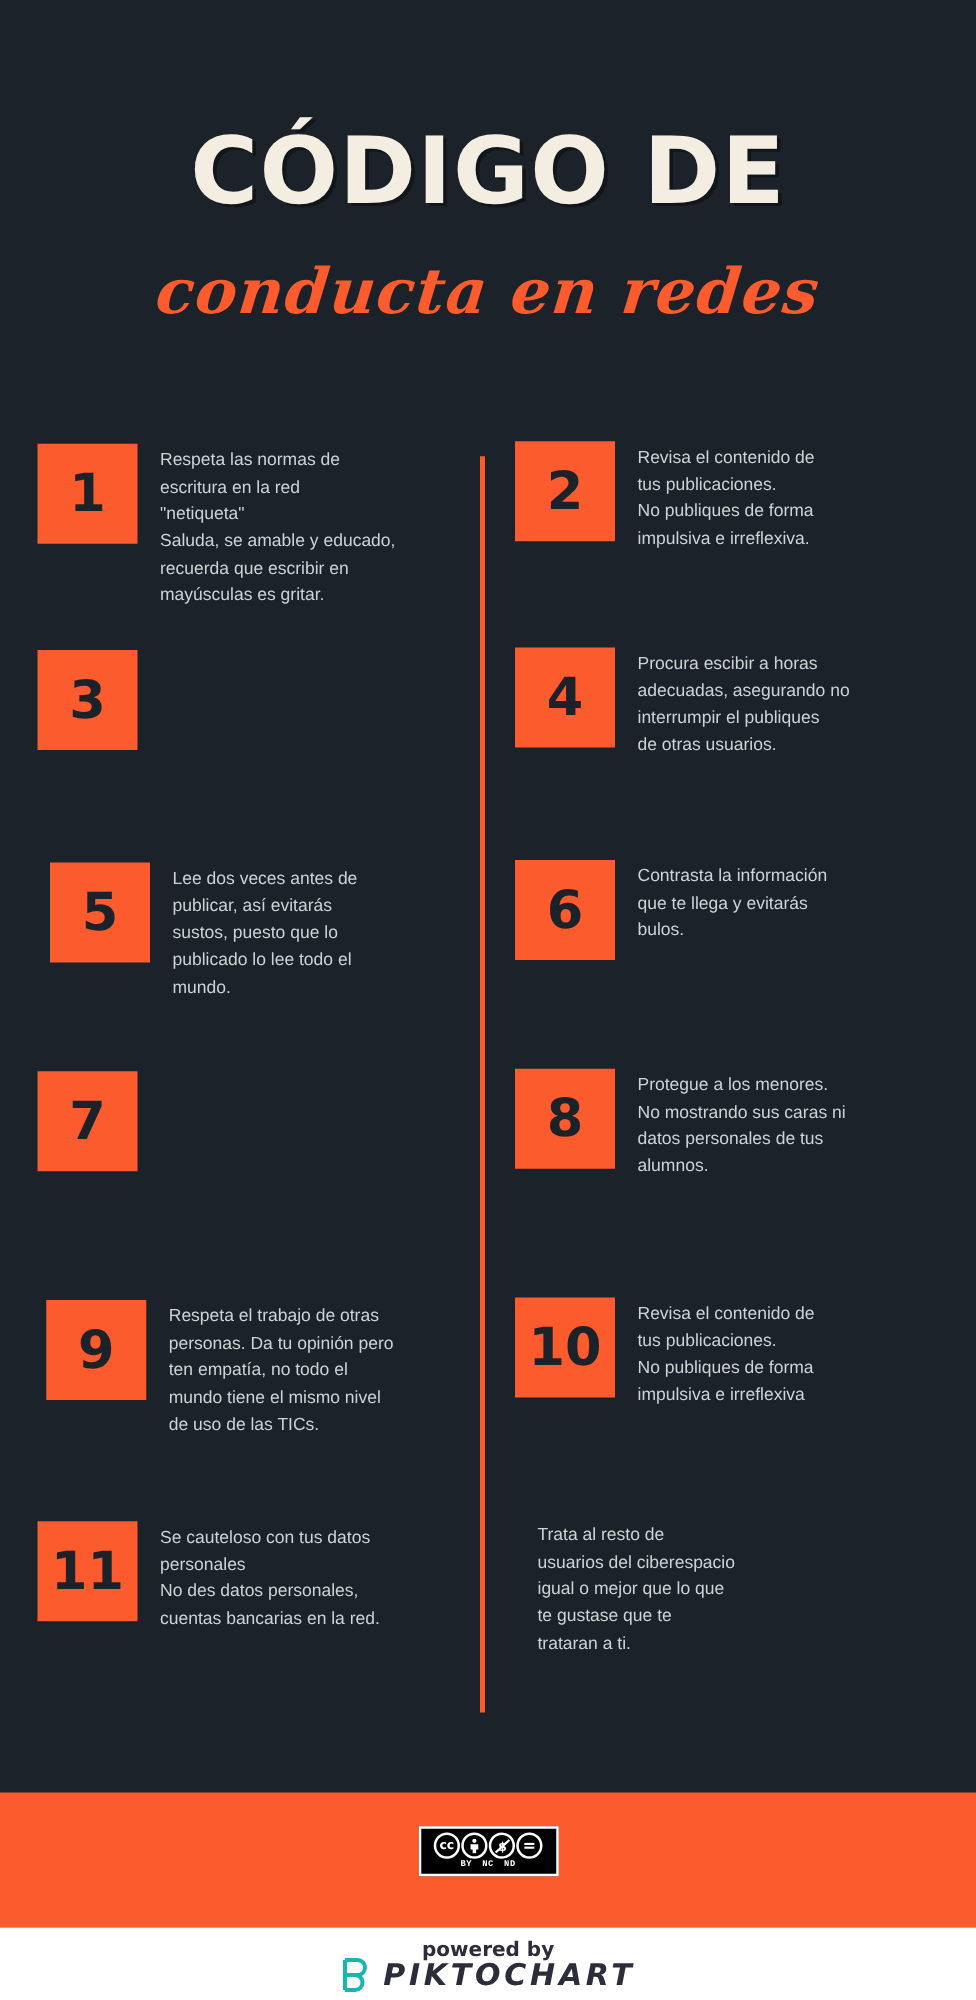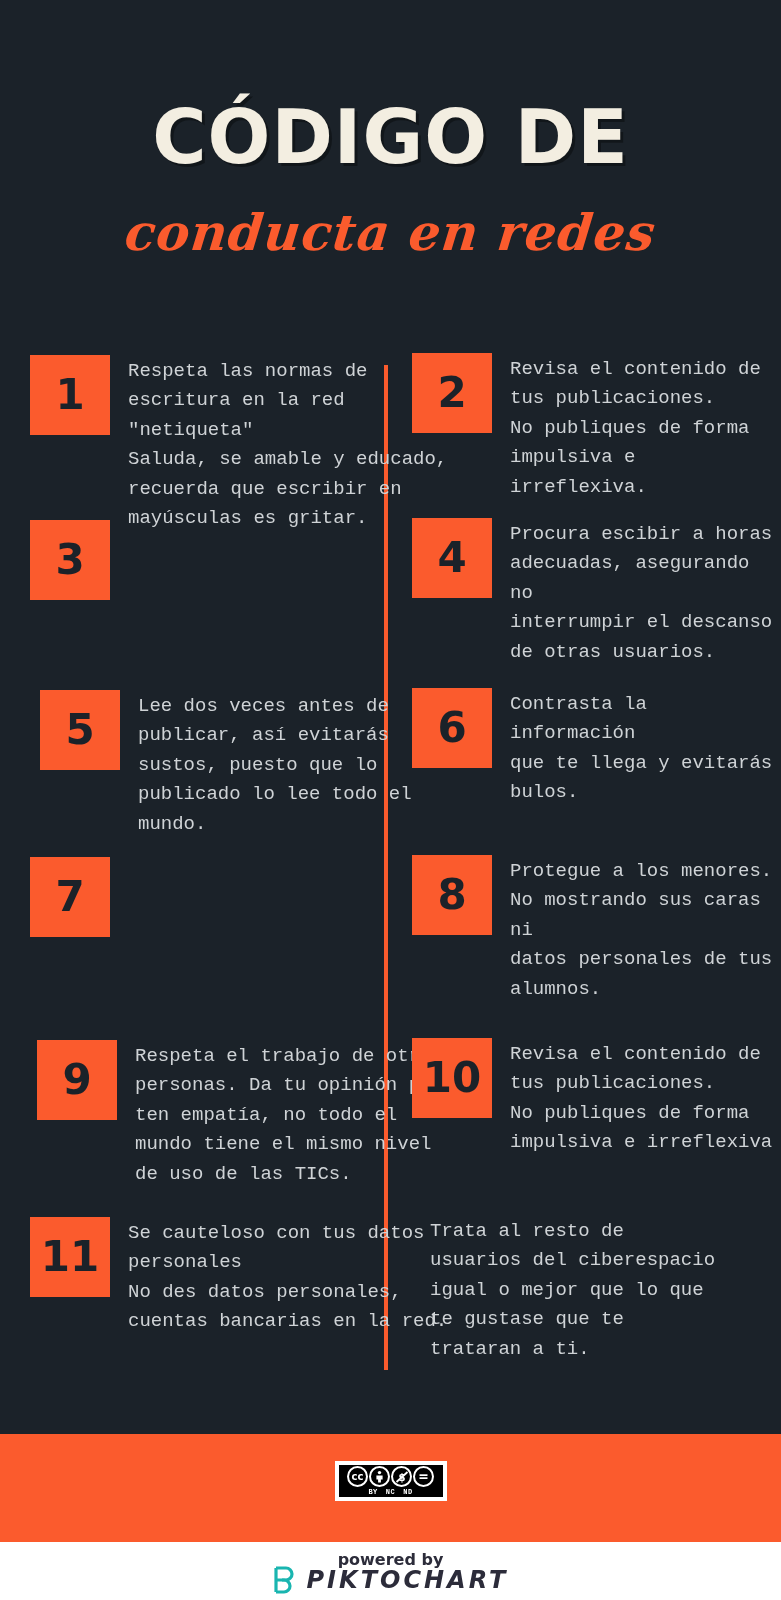--- a/index.html
+++ b/index.html
@@ -87,22 +87,22 @@
     font-size: 42px;
     display: flex;
     align-items: center;
     justify-content: center;
     line-height: 1;
   }
 
   .item-text {
     margin-left: 18px;
     color: #cfd3d6;
-    font-family: Liberation Mono, monospace;
-    font-size: 19px;
+    font-family: Liberation Sans, sans-serif;
+    font-size: 14px;
     line-height: 1.55;
     white-space: pre-line;
     padding-top: 2px;
   }
 
   
   .band-orange {
     position: absolute;
     left: 0;
     top: 1434px;
@@ -112,21 +112,21 @@
   }
 
   .cc-badge {
     position: absolute;
     left: 50%;
     transform: translateX(-50%);
     top: 1461px;
     width: 112px;
     height: 40px;
     background: #000000;
-    border: 4px solid #ffffff;
+    border: 2px solid #ffffff;
     display: flex;
     flex-direction: column;
     align-items: center;
     justify-content: center;
     padding: 2px 0;
   }
 
   .cc-icons {
     display: flex;
     gap: 1px;
@@ -232,21 +232,21 @@
 No publiques de forma
 impulsiva e irreflexiva.</div>
       </div>
       <div class="item" style="top: 175px; left: 30px;">
         <div class="num-box">3</div>
       </div>
       <div class="item" style="top: 173px; left: 412px;">
         <div class="num-box">4</div>
         <div class="item-text">Procura escibir a horas
 adecuadas, asegurando no
-interrumpir el descanso
+interrumpir el publiques
 de otras usuarios.</div>
       </div>
       <div class="item" style="top: 345px; left: 40px;">
         <div class="num-box">5</div>
         <div class="item-text">Lee dos veces antes de
 publicar, así evitarás
 sustos, puesto que lo
 publicado lo lee todo el
 mundo.</div>
       </div>

